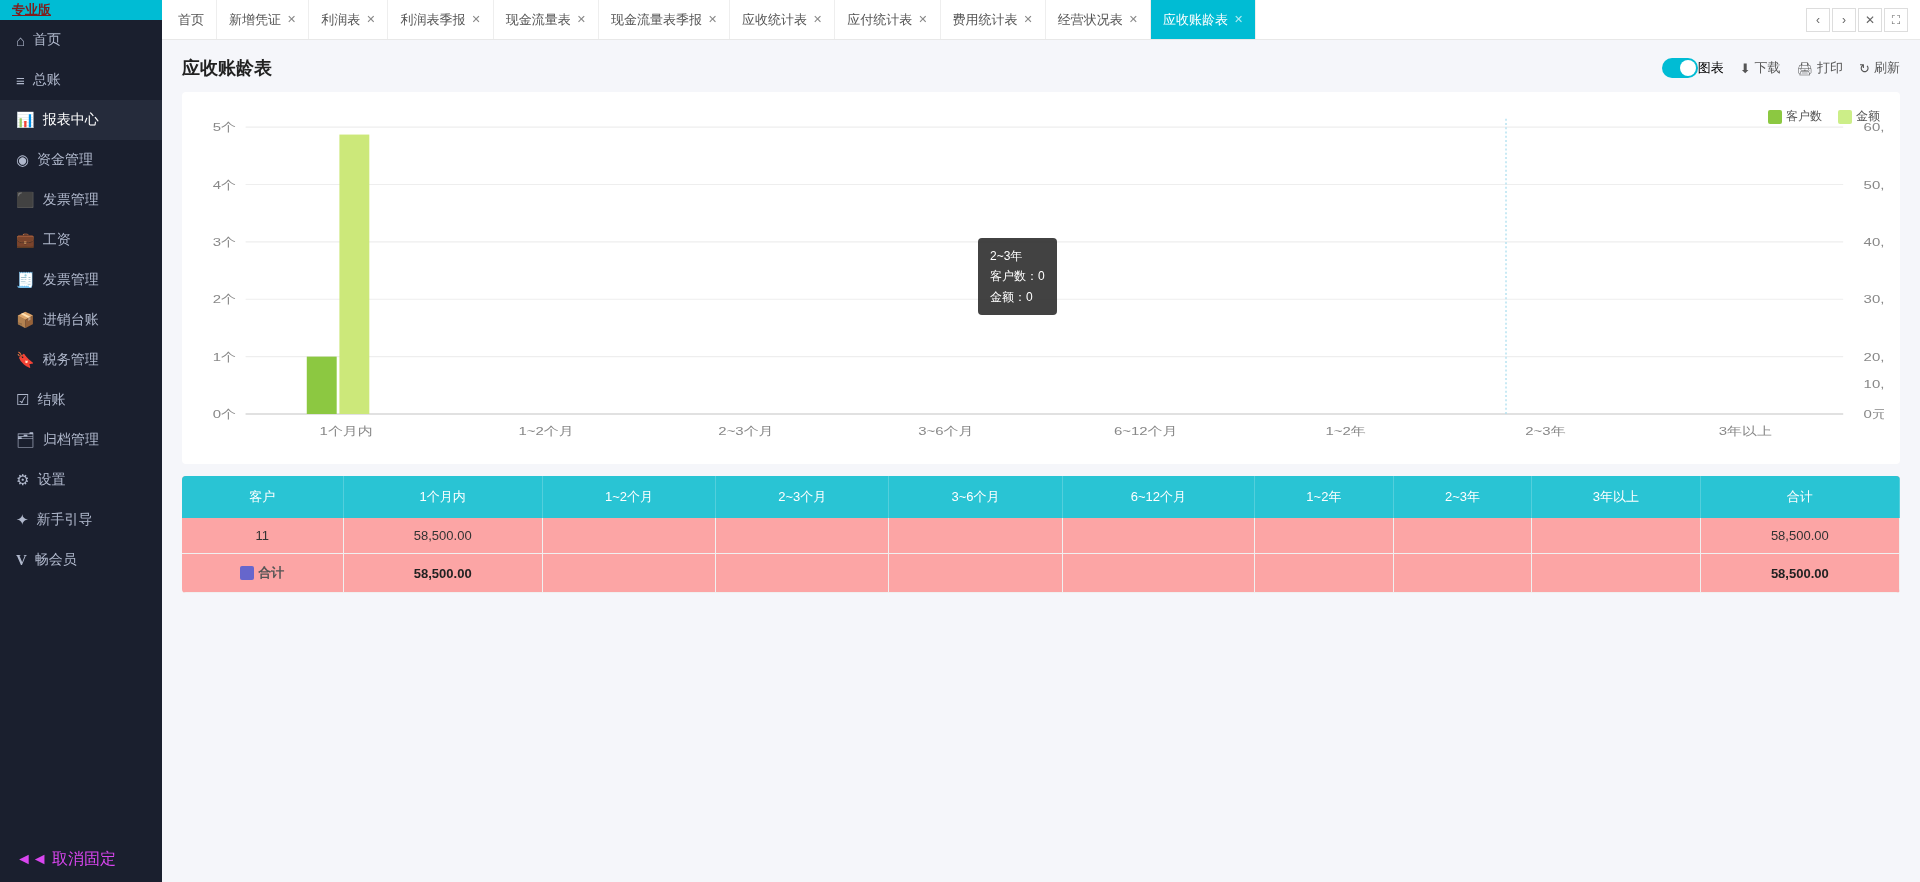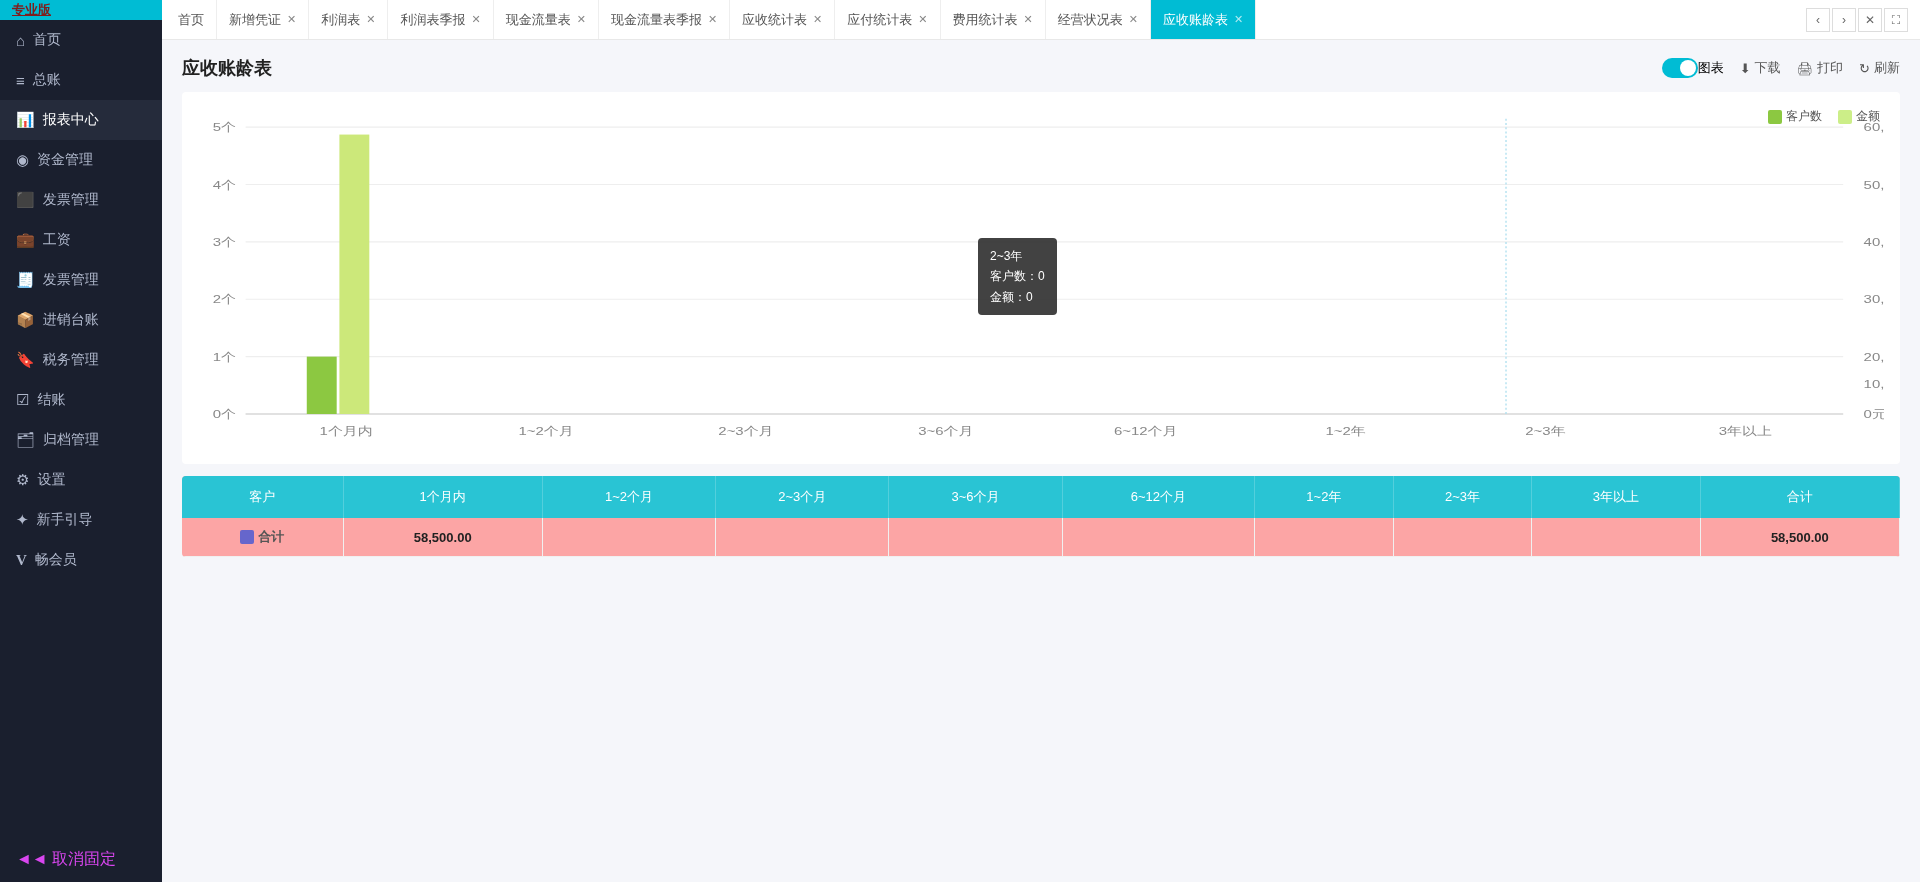--- a/index.html
+++ b/index.html
@@ -493,20 +493,32 @@
             <th>2~3个月</th>
             <th>3~6个月</th>
             <th>6~12个月</th>
             <th>1~2年</th>
             <th>2~3年</th>
             <th>3年以上</th>
             <th>合计</th>
           </tr>
         </thead>
         <tbody>
+          <tr class="table-row">
+            <td>11</td>
+            <td>58,500.00</td>
+            <td></td>
+            <td></td>
+            <td></td>
+            <td></td>
+            <td></td>
+            <td></td>
+            <td></td>
+            <td>58,500.00</td>
+          </tr>
           <tr class="total-row">
             <td>
               <div class="total-label">
                 <span class="total-icon"></span>
                 <span>合计</span>
               </div>
             </td>
             <td>58,500.00</td>
             <td></td>
             <td></td>

